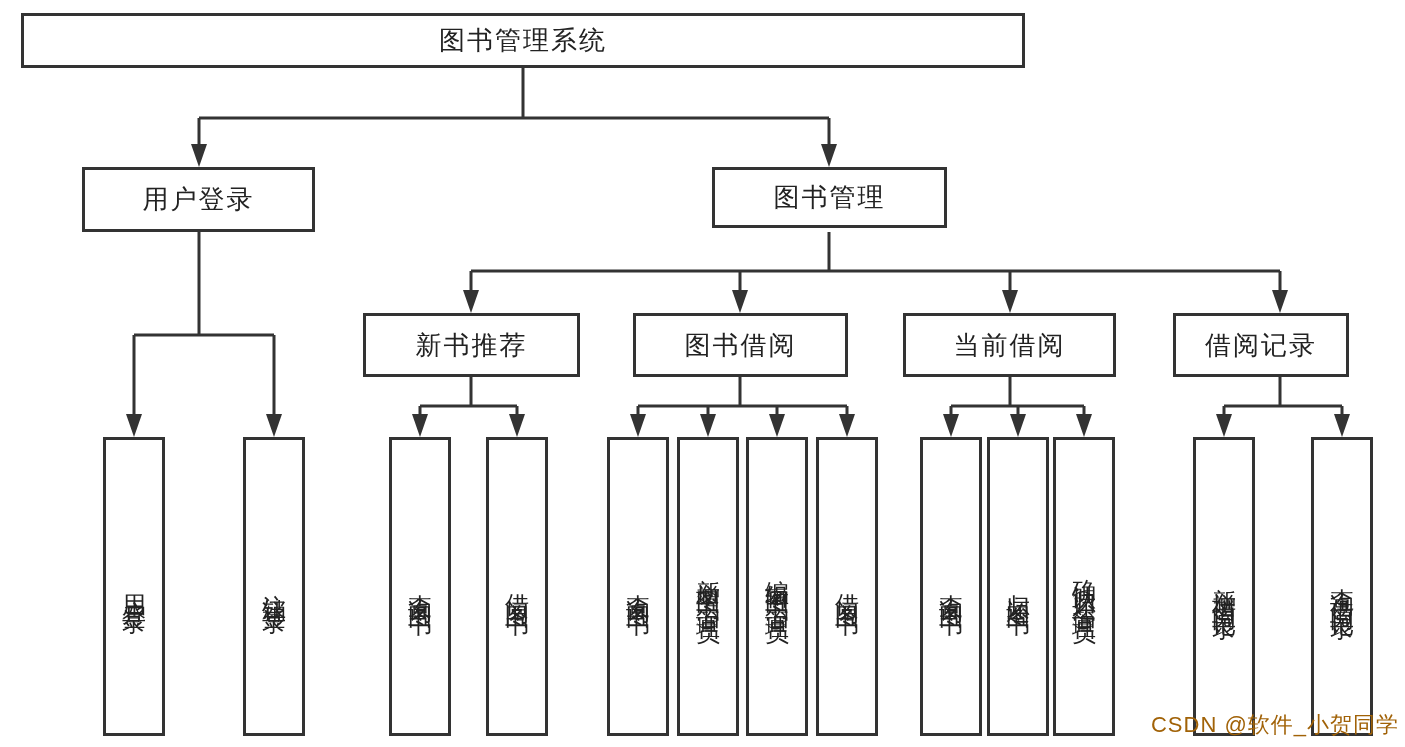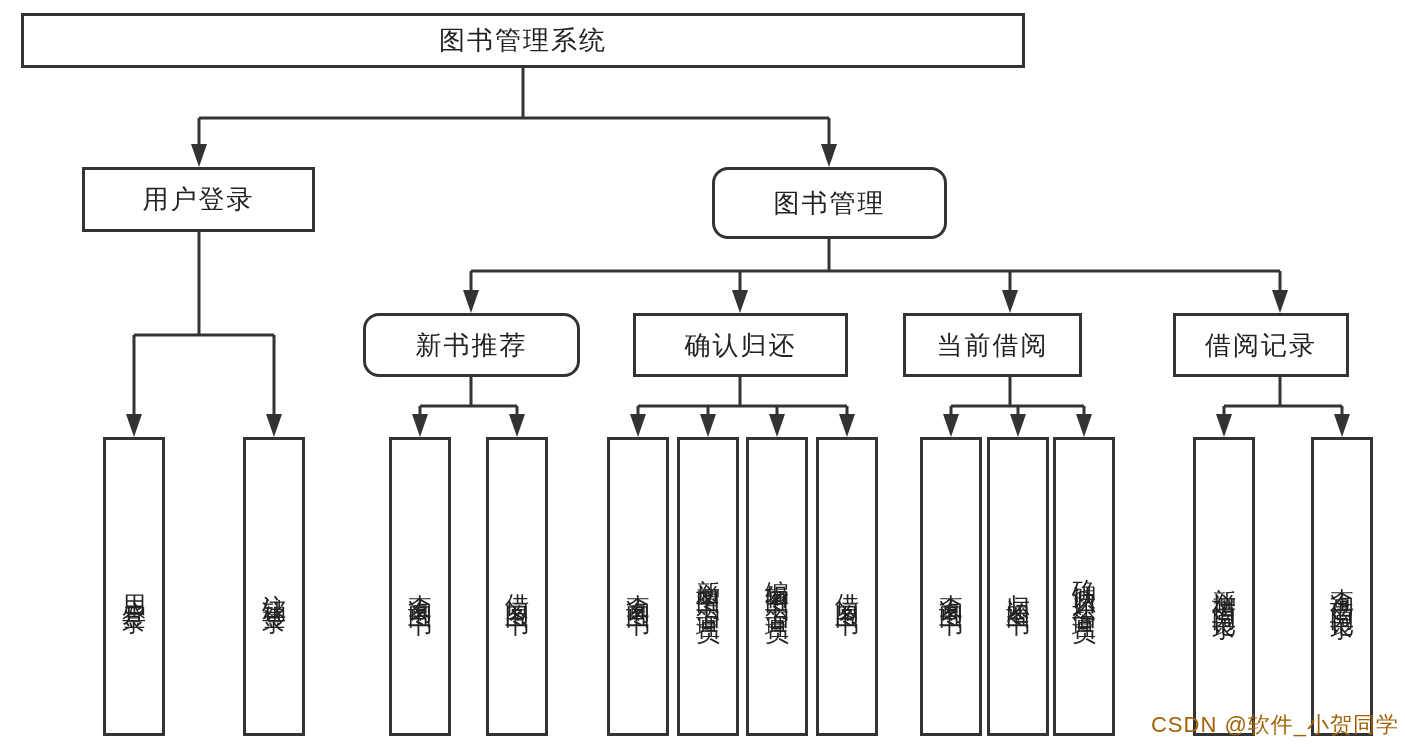--- a/index.html
+++ b/index.html
@@ -86,25 +86,25 @@
       <polygon points="1010,414 1026,414 1018,437"></polygon>
       <polygon points="1076,414 1092,414 1084,437"></polygon>
       <polygon points="1216,414 1232,414 1224,437"></polygon>
       <polygon points="1334,414 1350,414 1342,437"></polygon>
     </g>
   </svg>
 
   <div class="node hbox" style="left:21px; top:13px; width:1004px; height:55px;">图书管理系统</div>
 
   <div class="node hbox" style="left:82px; top:167px; width:233px; height:65px;">用户登录</div>
-  <div class="node hbox" style="left:712px; top:167px; width:235px; height:72px;border-radius:16px;">图书管理</div>
+  <div class="node hbox" style="left:712px; top:167px; width:235px; height:61px;">图书管理</div>
 
-  <div class="node hbox" style="left:363px; top:313px; width:217px; height:64px;border-radius:16px;">新书推荐</div>
-  <div class="node hbox" style="left:633px; top:313px; width:215px; height:64px;">确认归还</div>
-  <div class="node hbox" style="left:903px; top:313px; width:179px; height:64px;">当前借阅</div>
+  <div class="node hbox" style="left:363px; top:313px; width:217px; height:64px;">新书推荐</div>
+  <div class="node hbox" style="left:633px; top:313px; width:215px; height:64px;">图书借阅</div>
+  <div class="node hbox" style="left:903px; top:313px; width:213px; height:64px;">当前借阅</div>
   <div class="node hbox" style="left:1173px; top:313px; width:176px; height:64px;">借阅记录</div>
 
   <div class="node vbox" style="left:103px; top:437px; width:62px; height:299px;">用户登录</div>
   <div class="node vbox" style="left:243px; top:437px; width:62px; height:299px;">注销登录</div>
 
   <div class="node vbox" style="left:389px; top:437px; width:62px; height:299px;">查询图书</div>
   <div class="node vbox" style="left:486px; top:437px; width:62px; height:299px;">借阅图书</div>
 
   <div class="node vbox" style="left:607px; top:437px; width:62px; height:299px;">查询图书</div>
   <div class="node vbox" style="left:677px; top:437px; width:62px; height:299px;">新增图书（管理员）</div>

